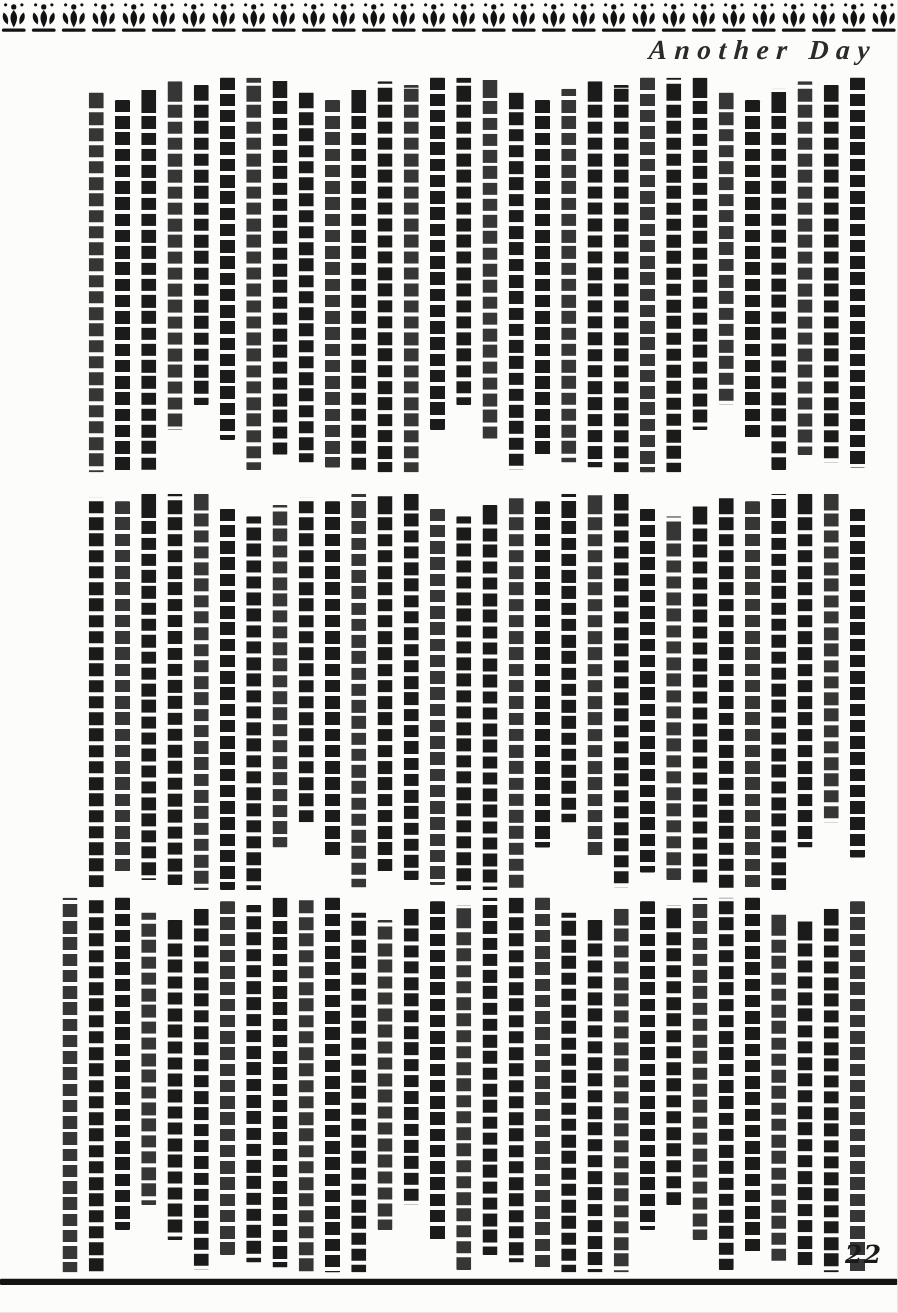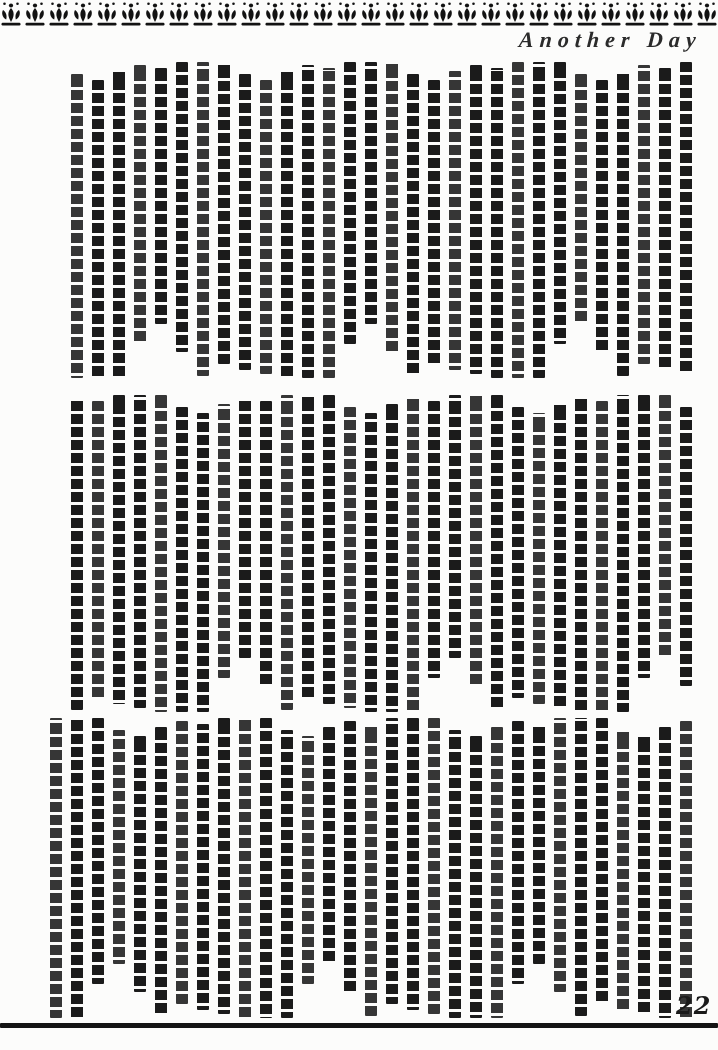--- a/index.html
+++ b/index.html
@@ -39,21 +39,21 @@
   }
   .text-column.dim{opacity:.88;}
   
   .footer-rule{
     position:absolute;left:0;right:0;top:1023px;height:5px;
     background:#141414;border-radius:1px;
   }
   .page-number{
     position:absolute;left:676px;top:991px;
     font-family:"DejaVu Serif",serif;font-style:italic;font-weight:700;
-    font-size:24px;color:#1a1a1a;letter-spacing:1px;text-align:center;
+    font-size:20px;color:#1a1a1a;letter-spacing:1px;text-align:center;
   }
 </style>
 </head>
 <body>
 
 <div class="page">
 
   <div class="ornament-border" id="ornament-row">
       <svg width="24" height="28" viewBox="0 0 24 28" style="display: block;">
     <g fill="#121212">

